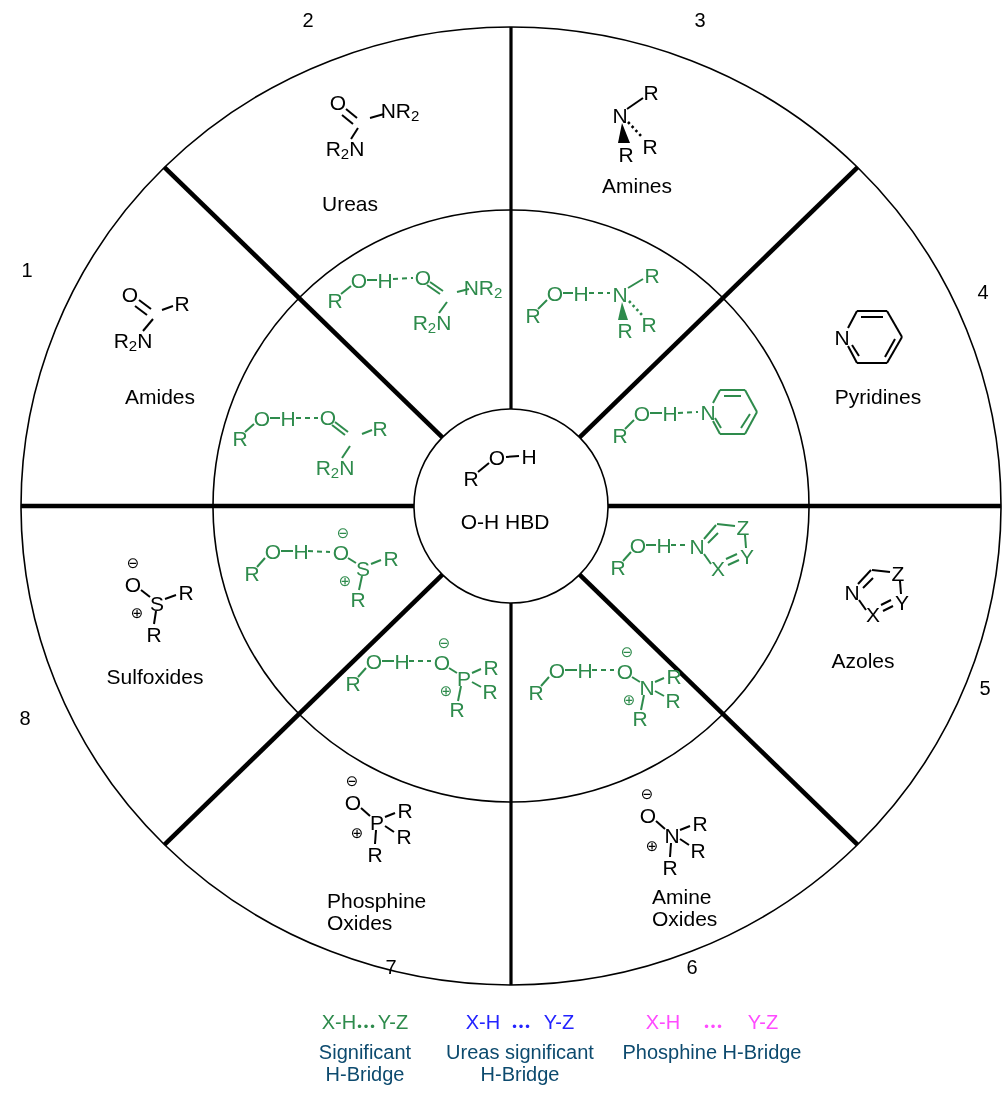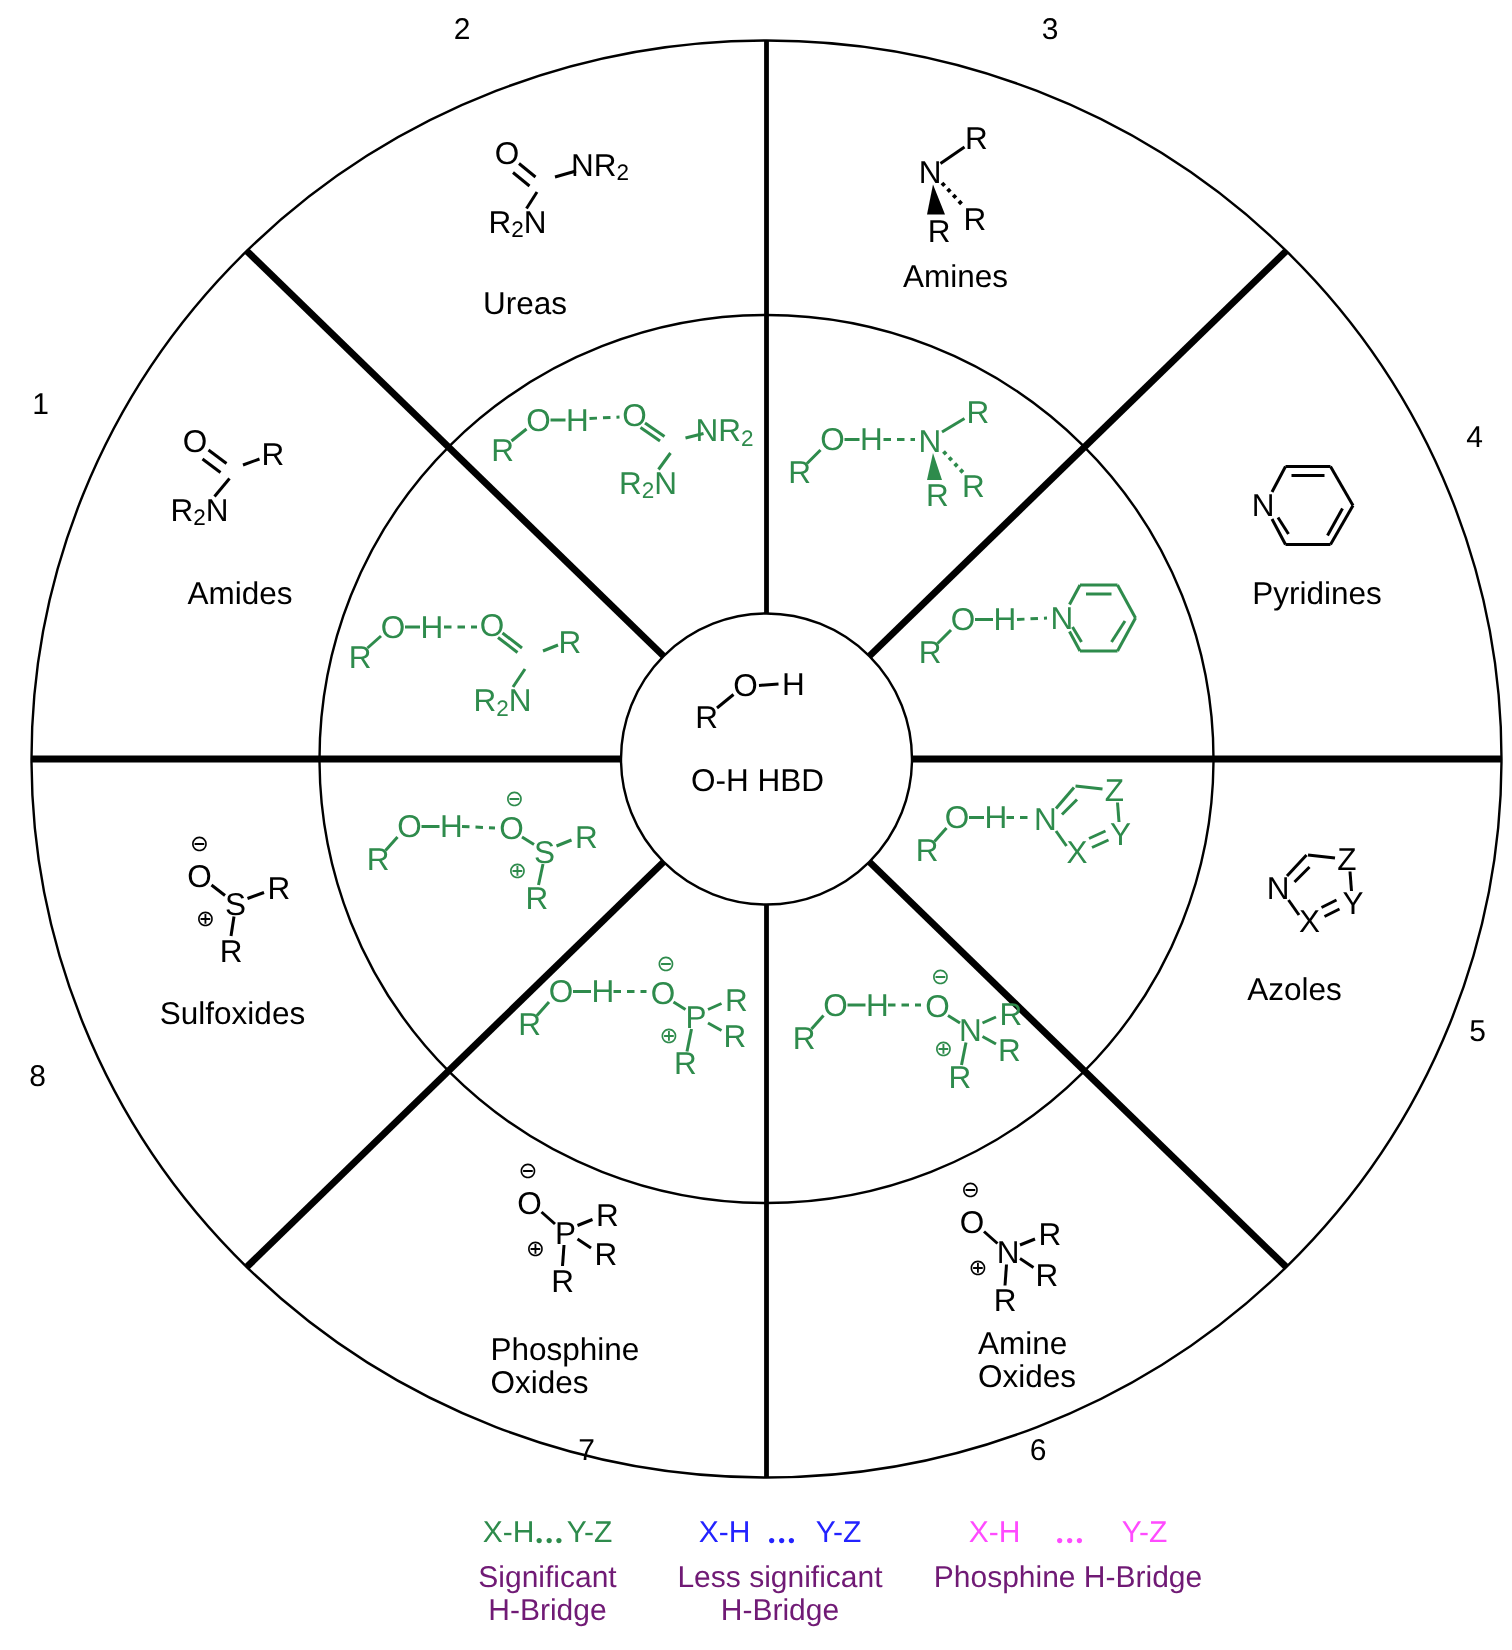--- a/index.html
+++ b/index.html
@@ -8,21 +8,21 @@
   svg{position:absolute;top:0;left:0;}
   svg text{dominant-baseline:central;font-family:"Liberation Sans","DejaVu Sans",sans-serif;}
   .legend{position:absolute;top:1008px;left:0;width:1008px;height:92px;}
   .leg-col{position:absolute;top:0;text-align:center;}
   .leg-line{display:flex;justify-content:center;align-items:flex-end;height:26px;
             font-size:20px;font-weight:500;}
   .leg-line .dots{font-size:13px;letter-spacing:2px;}
   .g0 .leg-line{gap:1px;}
   .g1 .leg-line{gap:12px;}
   .g2 .leg-line{gap:24px;}
-  .leg-cap{margin-top:7px;font-size:20px;line-height:22px;color:#701a75;text-align:center;}
+  .leg-cap{margin-top:7px;font-size:20px;line-height:22px;color:#0c4a6e;text-align:center;}
 </style>
 </head>
 <body>
 
 <div class="stage">
 
   <svg id="wheel" width="1008" height="1100" viewBox="0 0 1008 1100">
       <ellipse cx="511" cy="506" rx="490" ry="479" fill="none" stroke="#000000" stroke-width="1.6"></ellipse>
       <ellipse cx="511" cy="506" rx="298" ry="296" fill="none" stroke="#000000" stroke-width="1.6"></ellipse>
       <circle cx="511" cy="506" r="97" fill="#fff" stroke="#000000" stroke-width="1.6"></circle>
@@ -302,21 +302,21 @@
       </div>
     </div>
 
     <div class="leg-col g1" style="left:430px;width:180px">
       <div class="leg-line" style="color: rgb(35, 35, 255);">
         <span>X-H</span>
           <span class="dots">•••</span>
           <span>Y-Z</span>
       </div>
       <div class="leg-cap">
-        <div>Less significant</div>
+        <div>Ureas significant</div>
         <div>H-Bridge</div>
       </div>
     </div>
 
     <div class="leg-col g2" style="left:622px;width:180px">
       <div class="leg-line" style="color: rgb(255, 75, 255);">
         <span>X-H</span>
           <span class="dots">•••</span>
           <span>Y-Z</span>
       </div>

